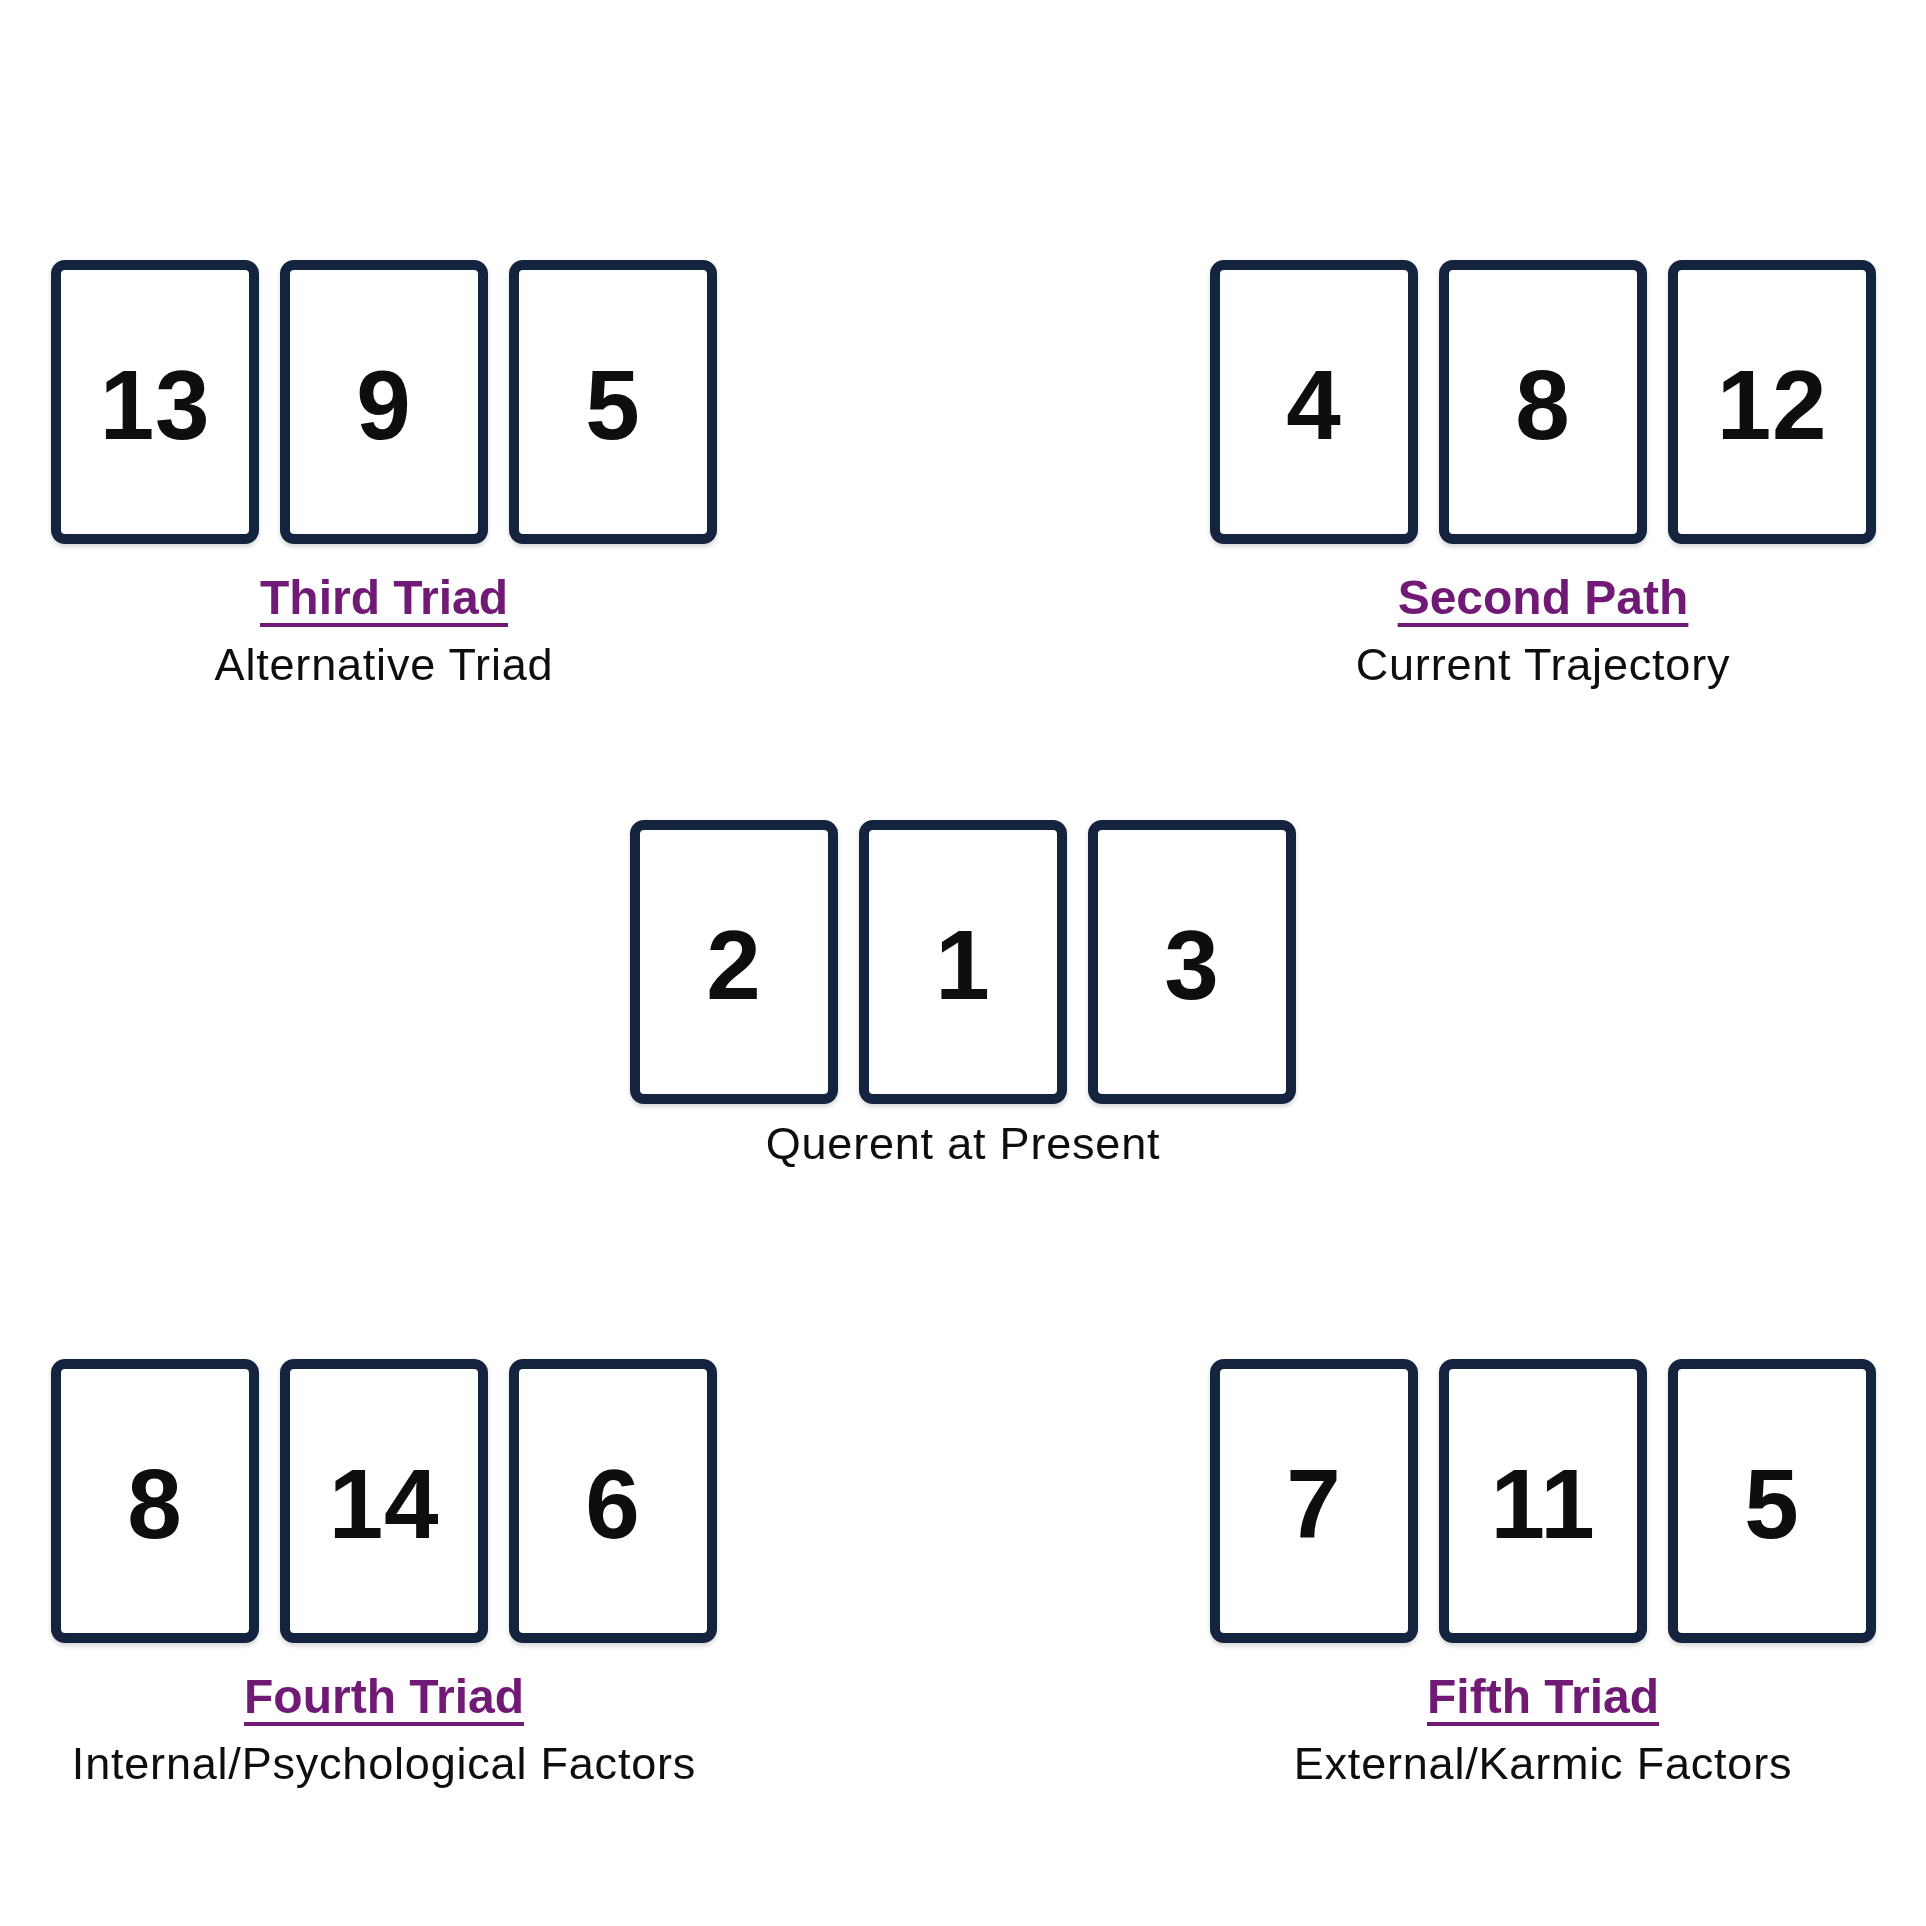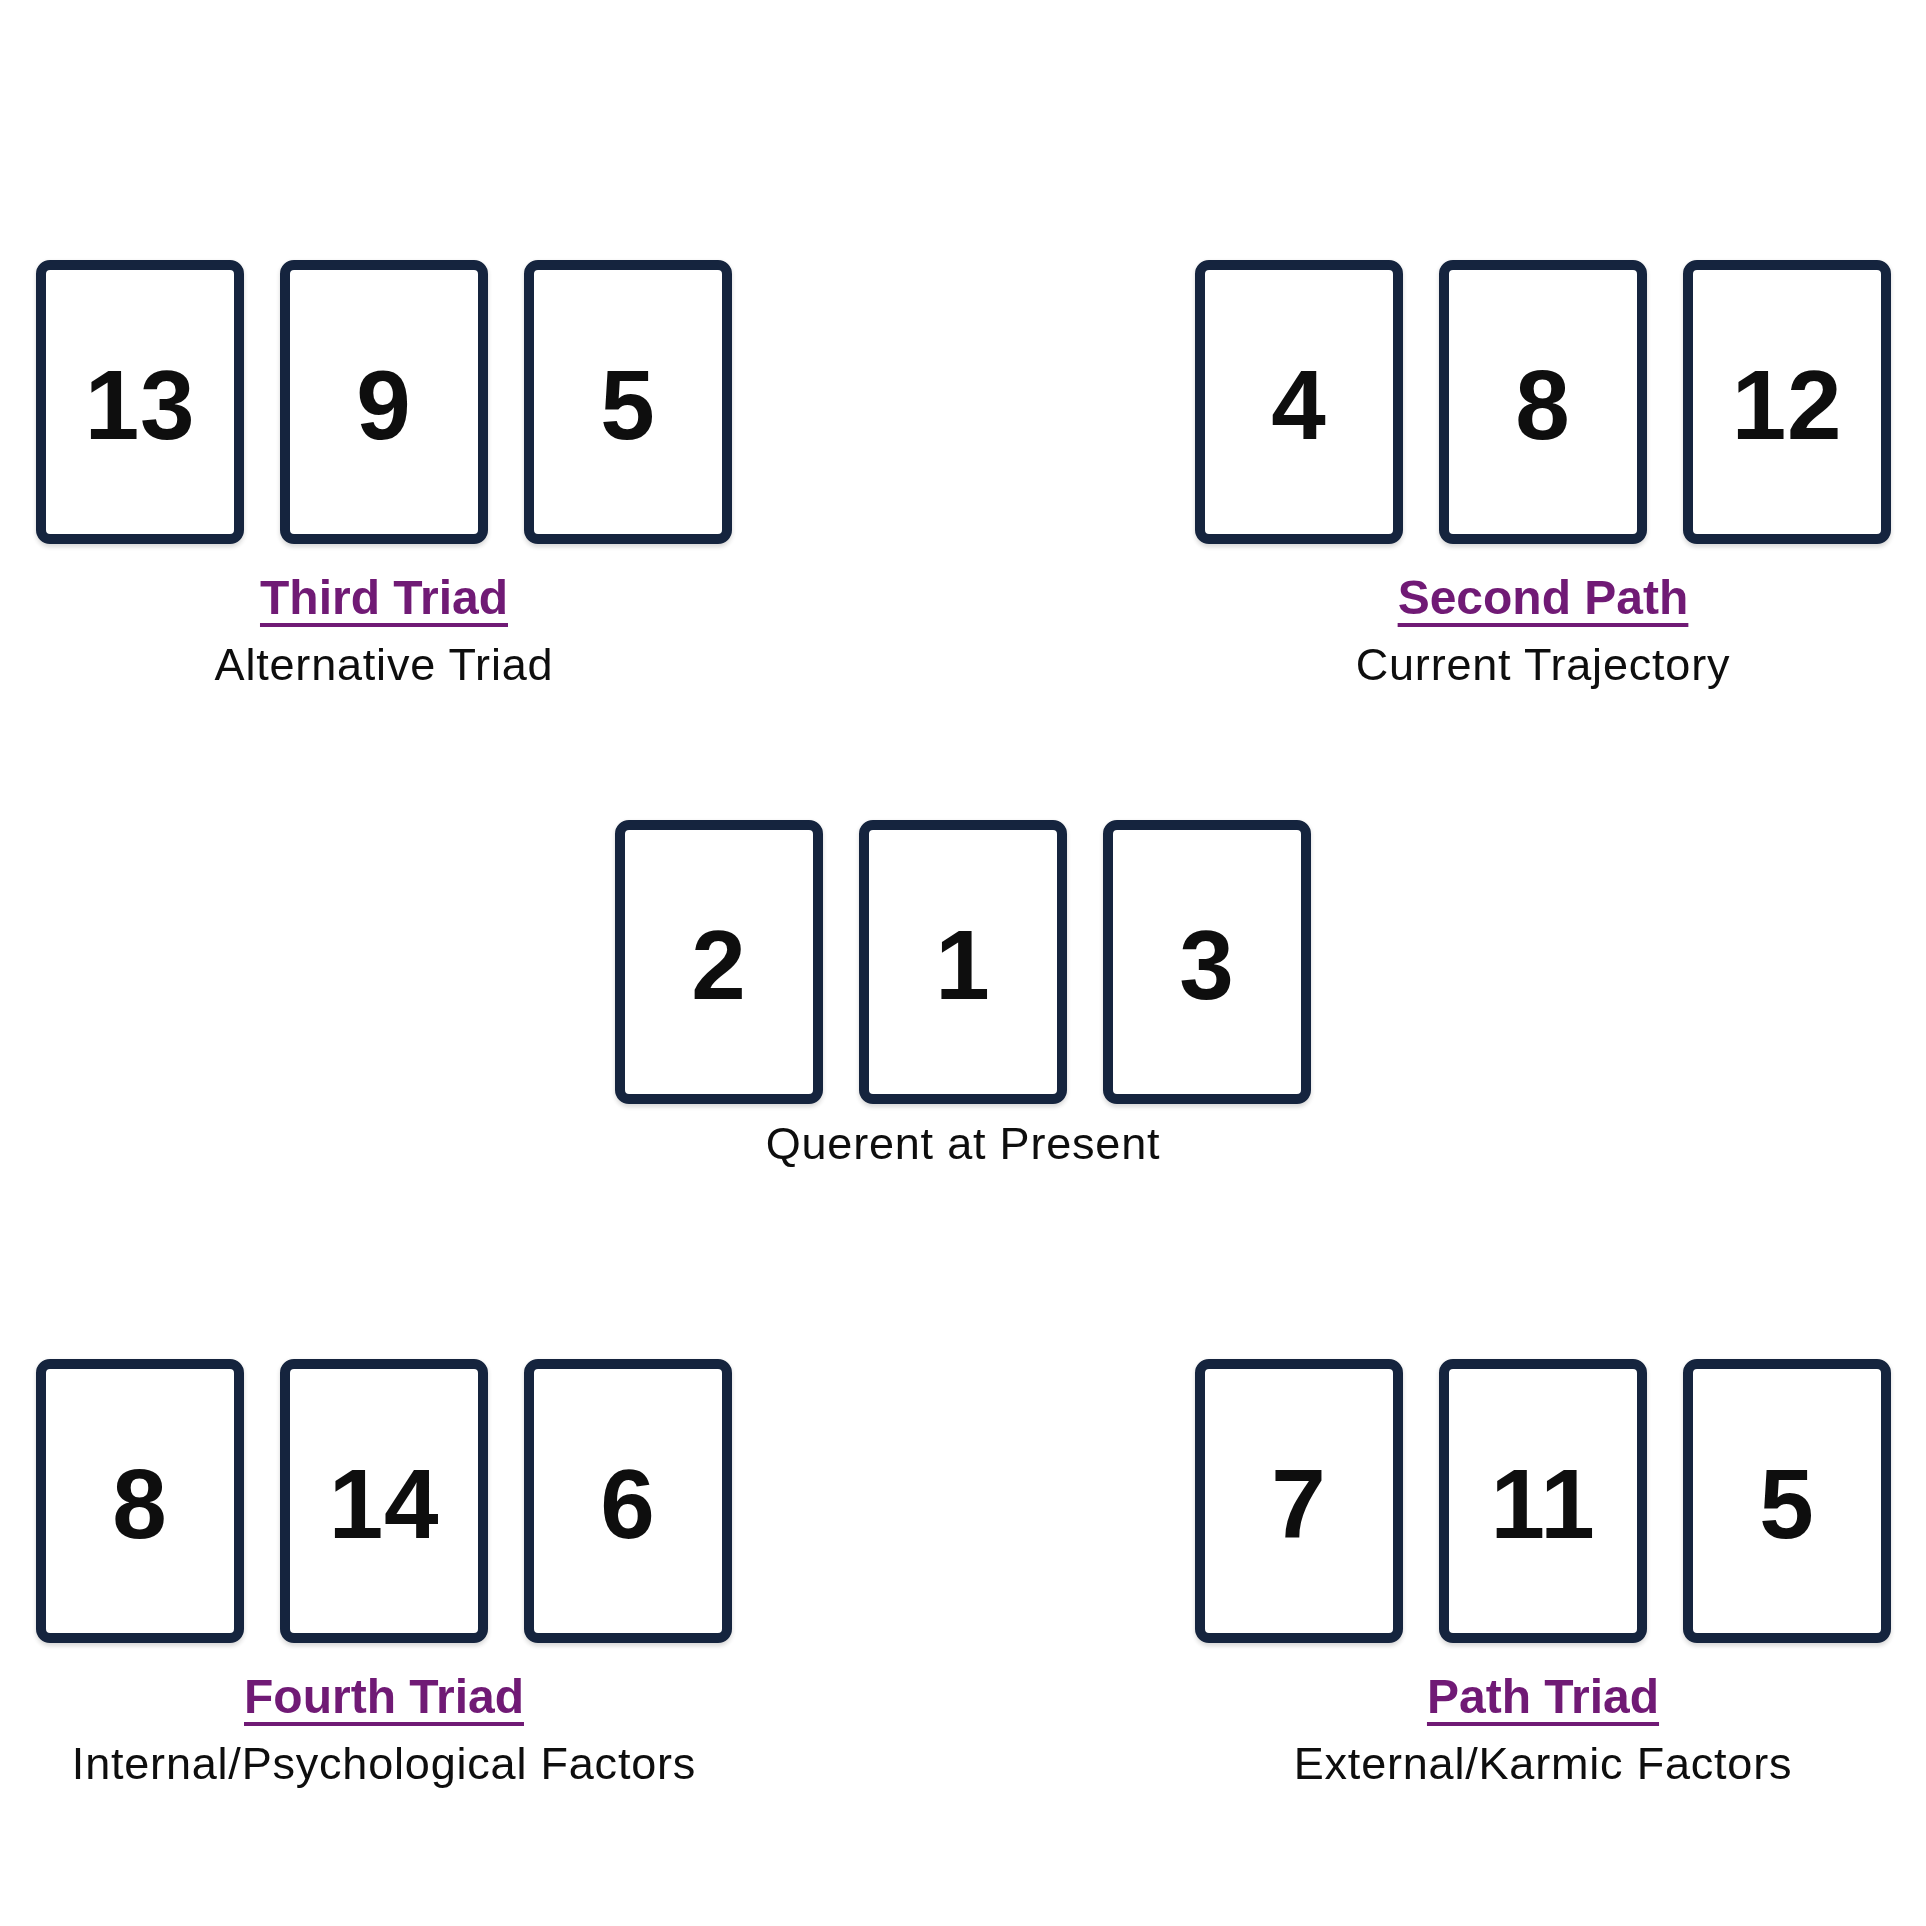--- a/index.html
+++ b/index.html
@@ -24,21 +24,21 @@
     align-items: center;
   }
   #triad-third  { left: 48px;   top: 260px;  }
   #triad-second { left: 1207px; top: 260px;  }
   #triad-first  { left: 627px;  top: 820px; }
   #triad-fourth { left: 48px;   top: 1359px; }
   #triad-fifth  { left: 1207px; top: 1359px; }
 
   .cards-row {
     display: flex;
-    gap: 36px;
+    gap: 21px;
   }
   .card {
     box-sizing: border-box;
     width: 208px;
     height: 284px;
     background: #ffffff;
     border: 10px solid #15243e;
     border-radius: 14px;
     display: flex;
     align-items: center;
@@ -148,18 +148,18 @@
       <div class="card">
         <span class="card-number">7</span>
       </div>
       <div class="card">
         <span class="card-number">11</span>
       </div>
       <div class="card">
         <span class="card-number">5</span>
       </div>
     </div>
-    <div class="triad-title">Path Triad</div>
+    <div class="triad-title">Fifth Triad</div>
     <div class="triad-subtitle">External/Karmic Factors</div>
   </div>
 
 </div>
 
 
 </body></html>

